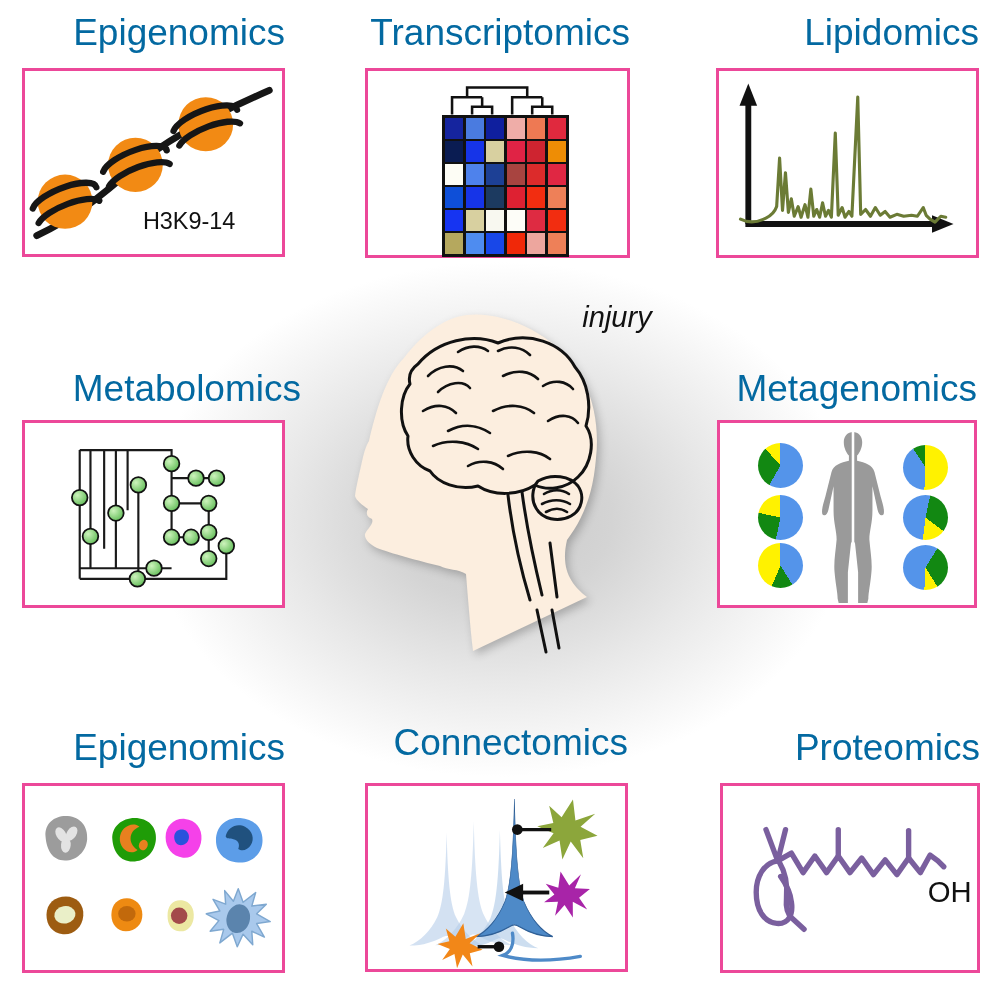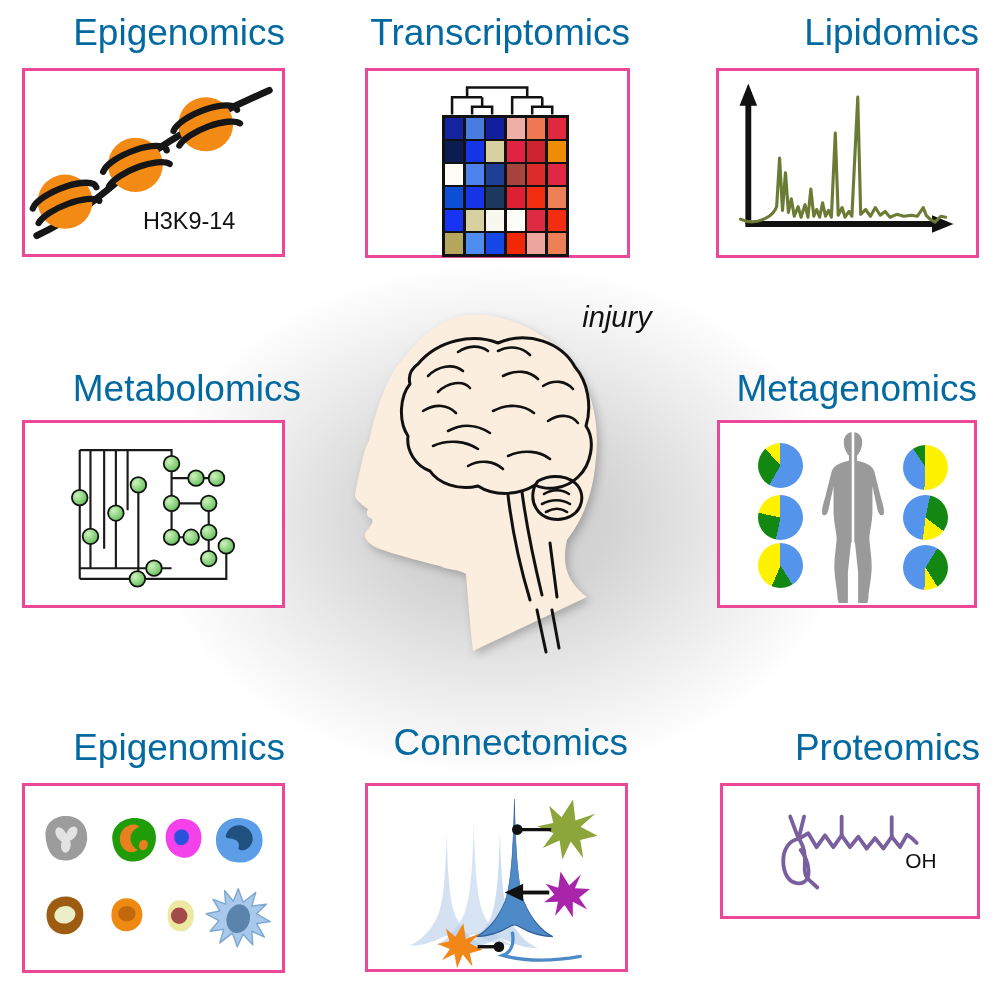--- a/index.html
+++ b/index.html
@@ -217,21 +217,21 @@
       <line x1="153" y1="45" x2="188" y2="45" stroke-width="3.5" stroke="#111111"></line>
       <circle cx="153" cy="45" r="5.5" fill="#111111"></circle>
       <line x1="186" y1="110" x2="157" y2="110" stroke-width="4" stroke="#111111"></line>
       <polygon points="140,110 159,101 159,119" fill="#111111"></polygon>
       <line x1="112" y1="166" x2="132" y2="166" stroke-width="3.5" stroke="#111111"></line>
       <circle cx="134" cy="166" r="5.5" fill="#111111"></circle>
     </g>
   </svg>
 </div>
 
-<div class="panel-box" style="left:720px;top:783px;width:260px;height:136px;">
+<div class="panel-box" style="left:720px;top:783px;width:260px;height:190px;">
   <svg class="fill" viewBox="0 0 260 187">
     <g fill="none" stroke-width="5.5" stroke-linecap="round" stroke-linejoin="round" stroke="#7A5F9E">
       <path d="M56,76 L70,68 L82,88 L94,71 L106,88 L118,71 L130,88 L142,73 L154,90 L166,75 L178,90 L190,73 L202,88 L212,70 L220,76 L226,82"></path>
       <path d="M118,71 V44"></path>
       <path d="M190,73 V45"></path>
       <path d="M44,44 L56,76 L64,44"></path>
       <path d="M56,76 C42,78 34,92 34,108 C34,126 42,139 55,140 C67,141 72,131 70,118 C69,108 64,99 59,92"></path>
       <path d="M58,78 C64,88 66,102 65,114 C64,124 66,131 71,135 L83,146"></path>
     </g>
     <text x="232" y="118" font-size="30" fill="#111" text-anchor="middle">OH</text>

